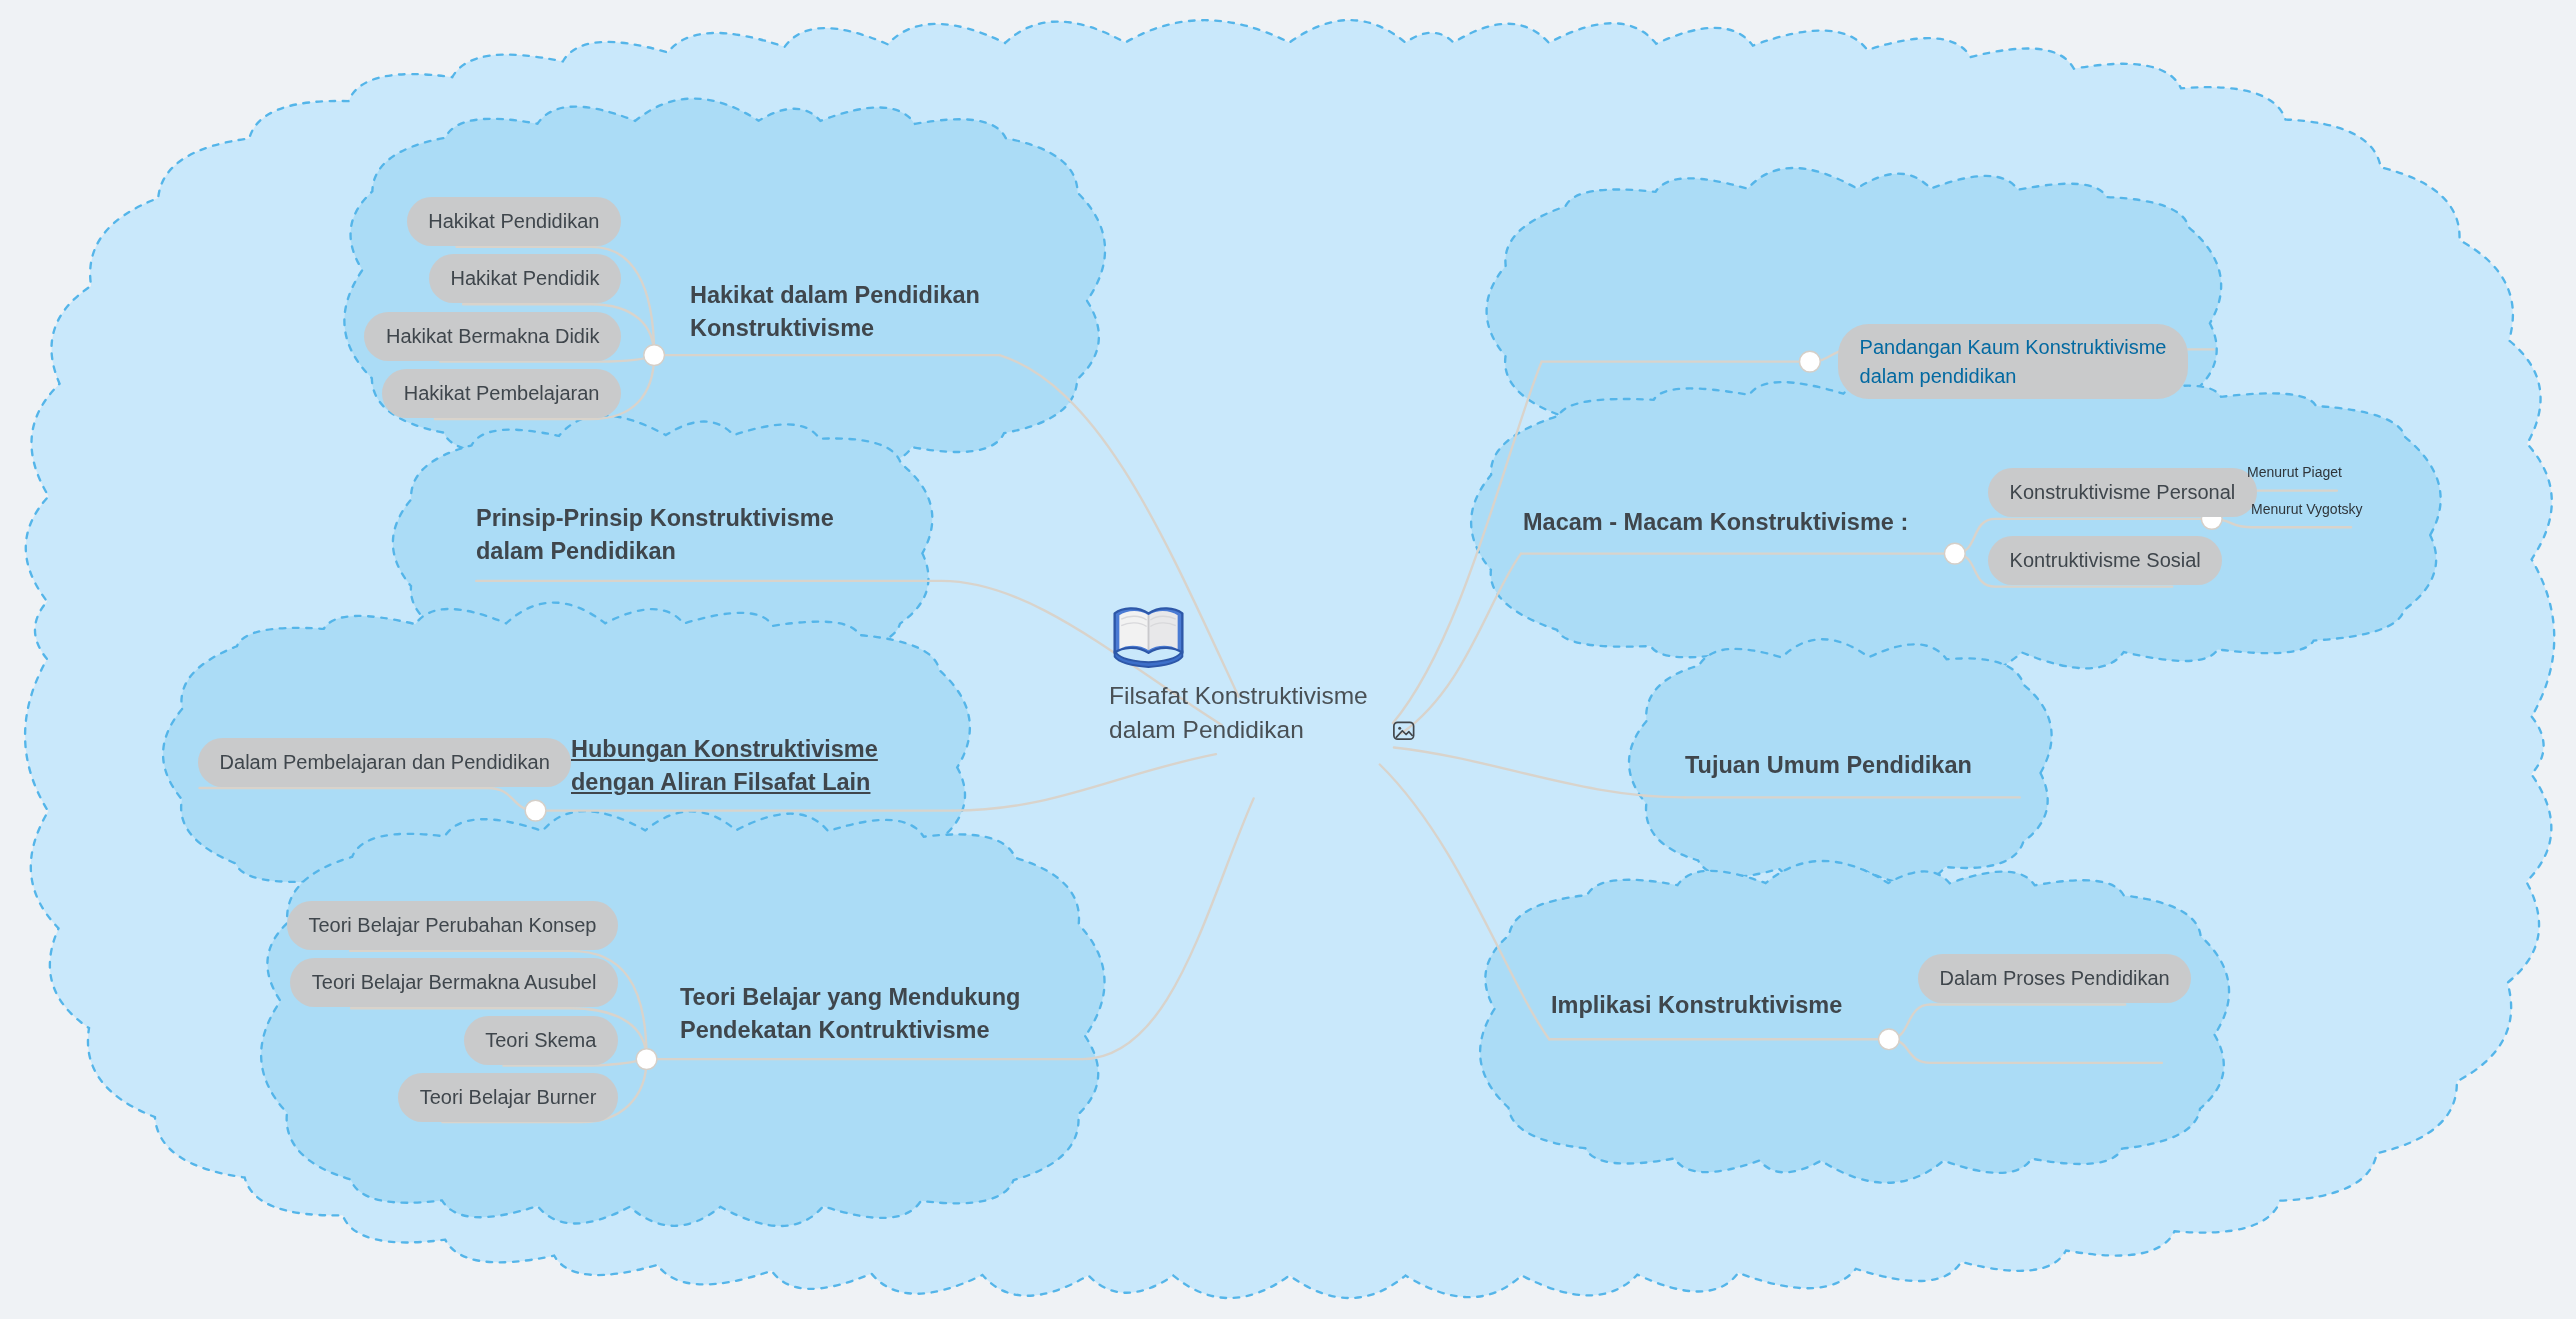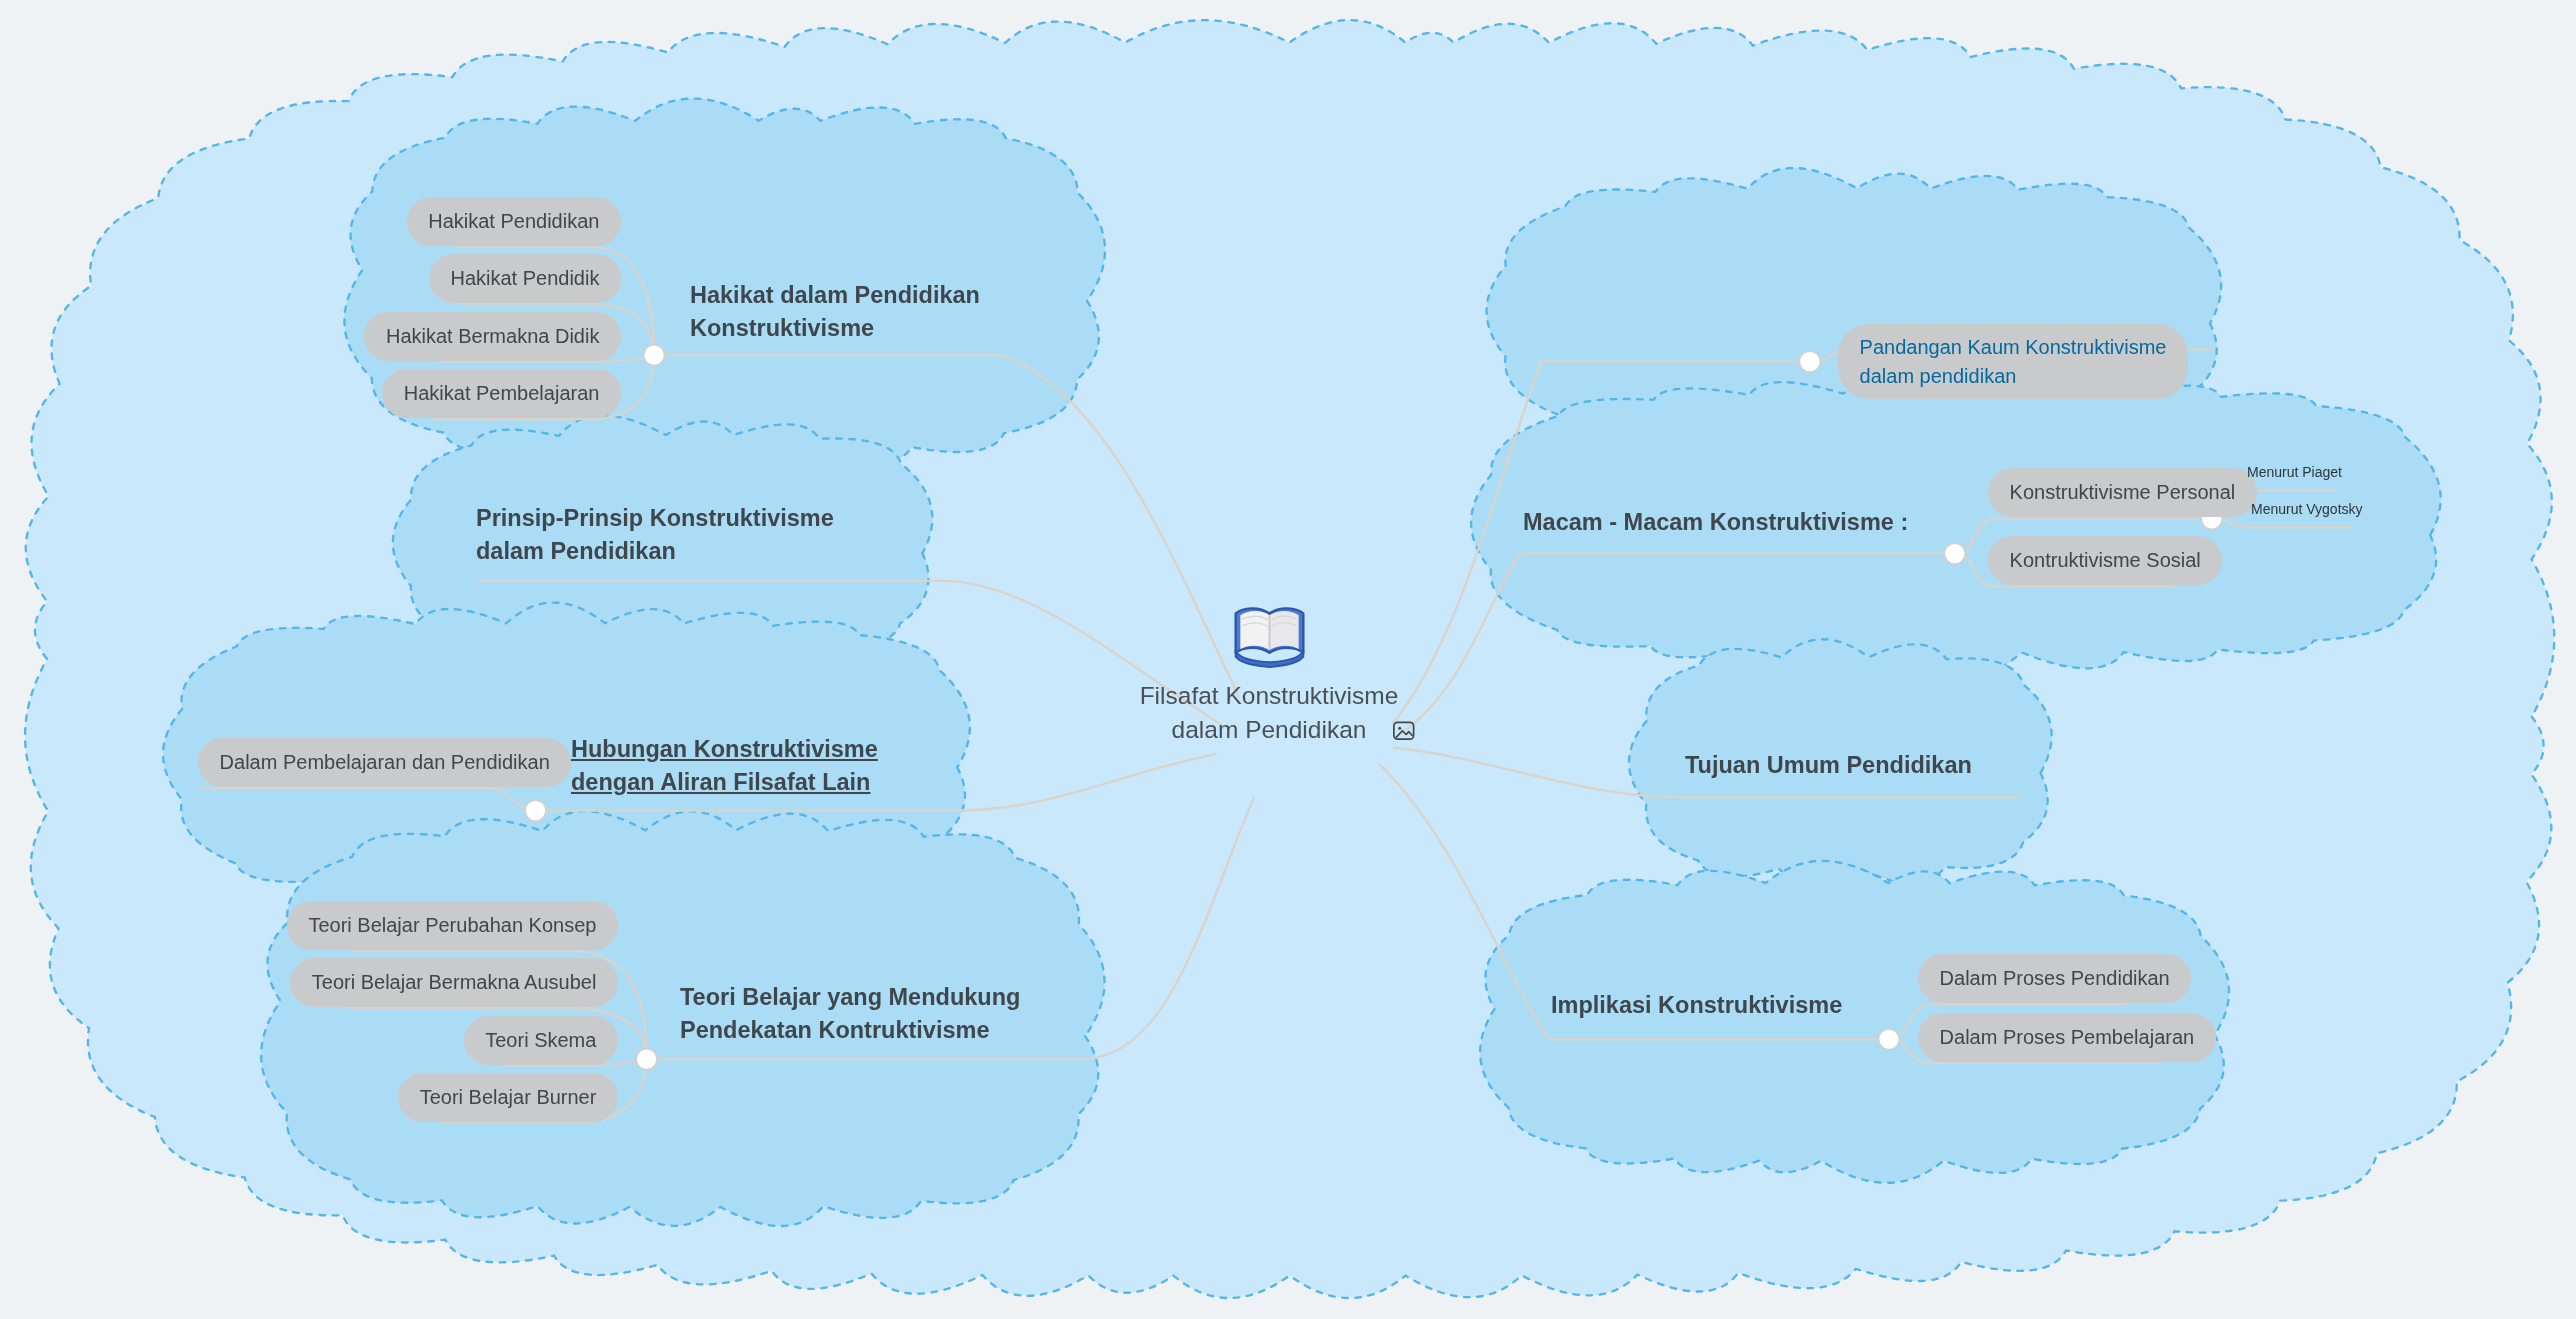--- a/index.html
+++ b/index.html
@@ -20,21 +20,21 @@
     white-space:nowrap;cursor:pointer;
   }
   .pill.multiline{
     height:auto;line-height:1.45;padding:8.5px 21.6px;white-space:normal;
     max-width:307px;border-radius:31px;color:#0369a1;margin-top:44px;
   }
   .tiny-label{
     position:absolute;font-weight:normal;font-size:14px;color:#2f353a;
     white-space:nowrap;cursor:pointer;
   }
-  #root-node{position:absolute;left:1109px;top:602px;width:320px;text-align:center;cursor:pointer;}
+  #root-node{position:absolute;left:1109px;top:602px;width:320px;cursor:pointer;}
   #root-title{font-size:24.5px;line-height:1.4;color:#495055;margin-top:7.5px;}
   #root-book{display:inline-block;}
   #attach-icon{position:absolute;left:1392px;top:719px;}
 </style>
 </head>
 <body>
 
 <div id="canvas">
 
   <svg id="decor" width="2576" height="1320" viewBox="0 0 2737 1402">
@@ -130,16 +130,15 @@
   <div class="branch-title nowrap" style="left:1523px;top:506px;">Macam - Macam Konstruktivisme :</div>
   <div class="pill" style="left:1988px;top:468px;">Konstruktivisme Personal</div>
   <div class="pill" style="left:1988px;top:536px;">Kontruktivisme Sosial</div>
   <div class="tiny-label" style="left:2247px;top:464px;">Menurut Piaget</div>
   <div class="tiny-label" style="left:2251px;top:501px;">Menurut Vygotsky</div>
 
   <div class="branch-title nowrap" style="left:1685px;top:749px;">Tujuan Umum Pendidikan</div>
 
   <div class="branch-title nowrap" style="left:1551px;top:989px;">Implikasi Konstruktivisme</div>
   <div class="pill" style="left:1918px;top:954px;">Dalam Proses Pendidikan</div>
-  <div class="pill" style="left:1918px;top:1013px;">Dalam Proses Pembelajaran</div>
 
 </div>
 
 
 </body></html>

